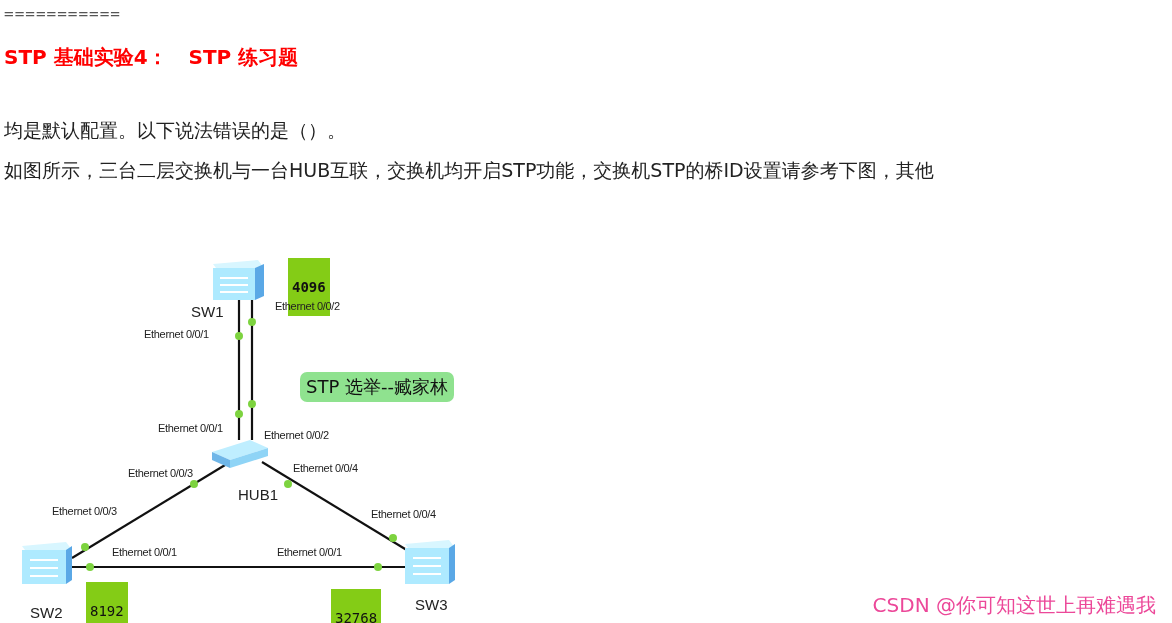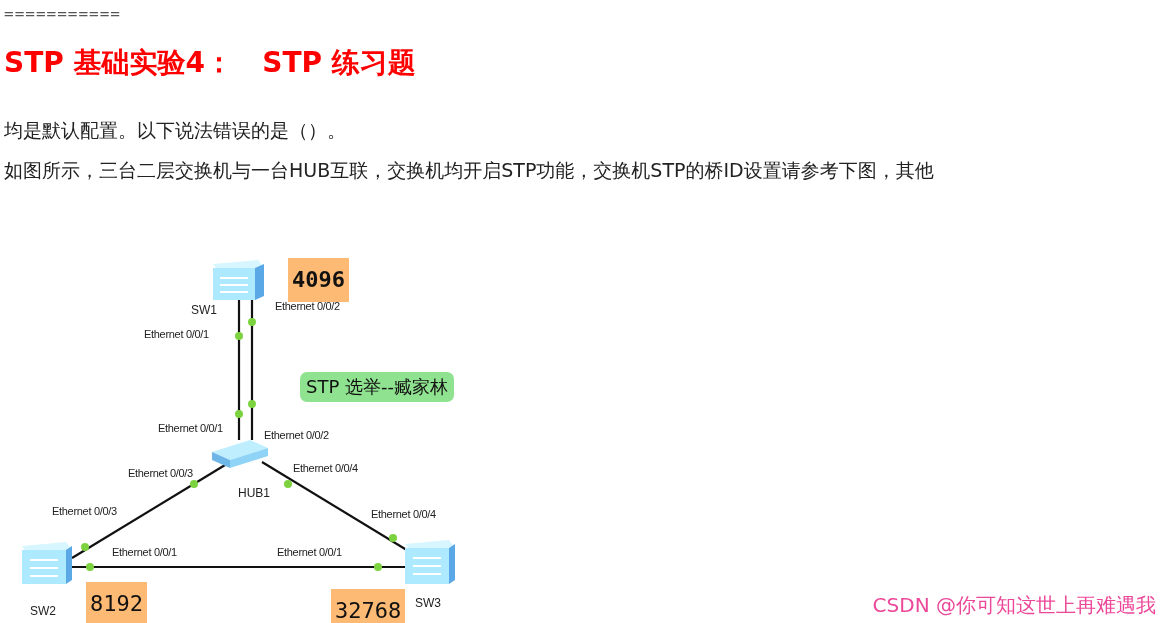--- a/index.html
+++ b/index.html
@@ -1,25 +1,25 @@
 <!DOCTYPE html>
 <html><head>
 <meta charset="utf-8">
 <style>
   html, body { margin:0; padding:0; background:#ffffff; }
   body { width:1172px; height:623px; position:relative; overflow:hidden;
          font-family:"DejaVu Sans", sans-serif; color:#222; }
   .sep { position:absolute; left:4px; top:4px; font-size:16px; color:#555; letter-spacing:1px; font-family:"DejaVu Sans Mono", monospace; }
-  .title { position:absolute; left:4px; top:44px; font-size:28px; font-weight:bold; color:#ff0000; white-space:pre; }
+  .title { position:absolute; left:4px; top:44px; font-size:20px; font-weight:bold; color:#ff0000; white-space:pre; }
   .para { position:absolute; left:4px; top:110px; width:1164px; font-size:19px; line-height:40px; color:#222; }
   .diagram { position:absolute; left:0; top:240px; width:560px; height:383px; }
   .diagram svg { position:absolute; left:0; top:0; }
   .lbl { position:absolute; font-family:"Liberation Sans", sans-serif; font-size:11px; color:#222; white-space:nowrap; letter-spacing:-0.3px; }
-  .devname { position:absolute; font-family:"Liberation Sans", sans-serif; font-size:12px; color:#222; }
-  .prio { position:absolute; background:#fdba74; font-family:"DejaVu Sans Mono", monospace; font-weight:bold; font-size:22px; color:#111; padding:8px 4px; line-height:28px; }
+  .devname { position:absolute; font-family:"Liberation Sans", sans-serif; font-size:15px; color:#222; }
+  .prio { position:absolute; background:#84cc16; font-family:"DejaVu Sans Mono", monospace; font-weight:bold; font-size:14px; color:#111; padding:15px 4px; line-height:28px; }
   .banner { position:absolute; background:#8fe28f; font-size:18px; color:#111; padding:0 6px; line-height:30px; white-space:pre; }
   .watermark { position:absolute; right:16px; top:592px; font-size:20px; color:#ec4899; }
 </style>
 </head>
 <body>
 
 <div class="sep">===========</div>
 <div class="title">STP 基础实验4：   STP 练习题</div>
 <div class="para">
   <div>均是默认配置。以下说法错误的是（）。</div>

